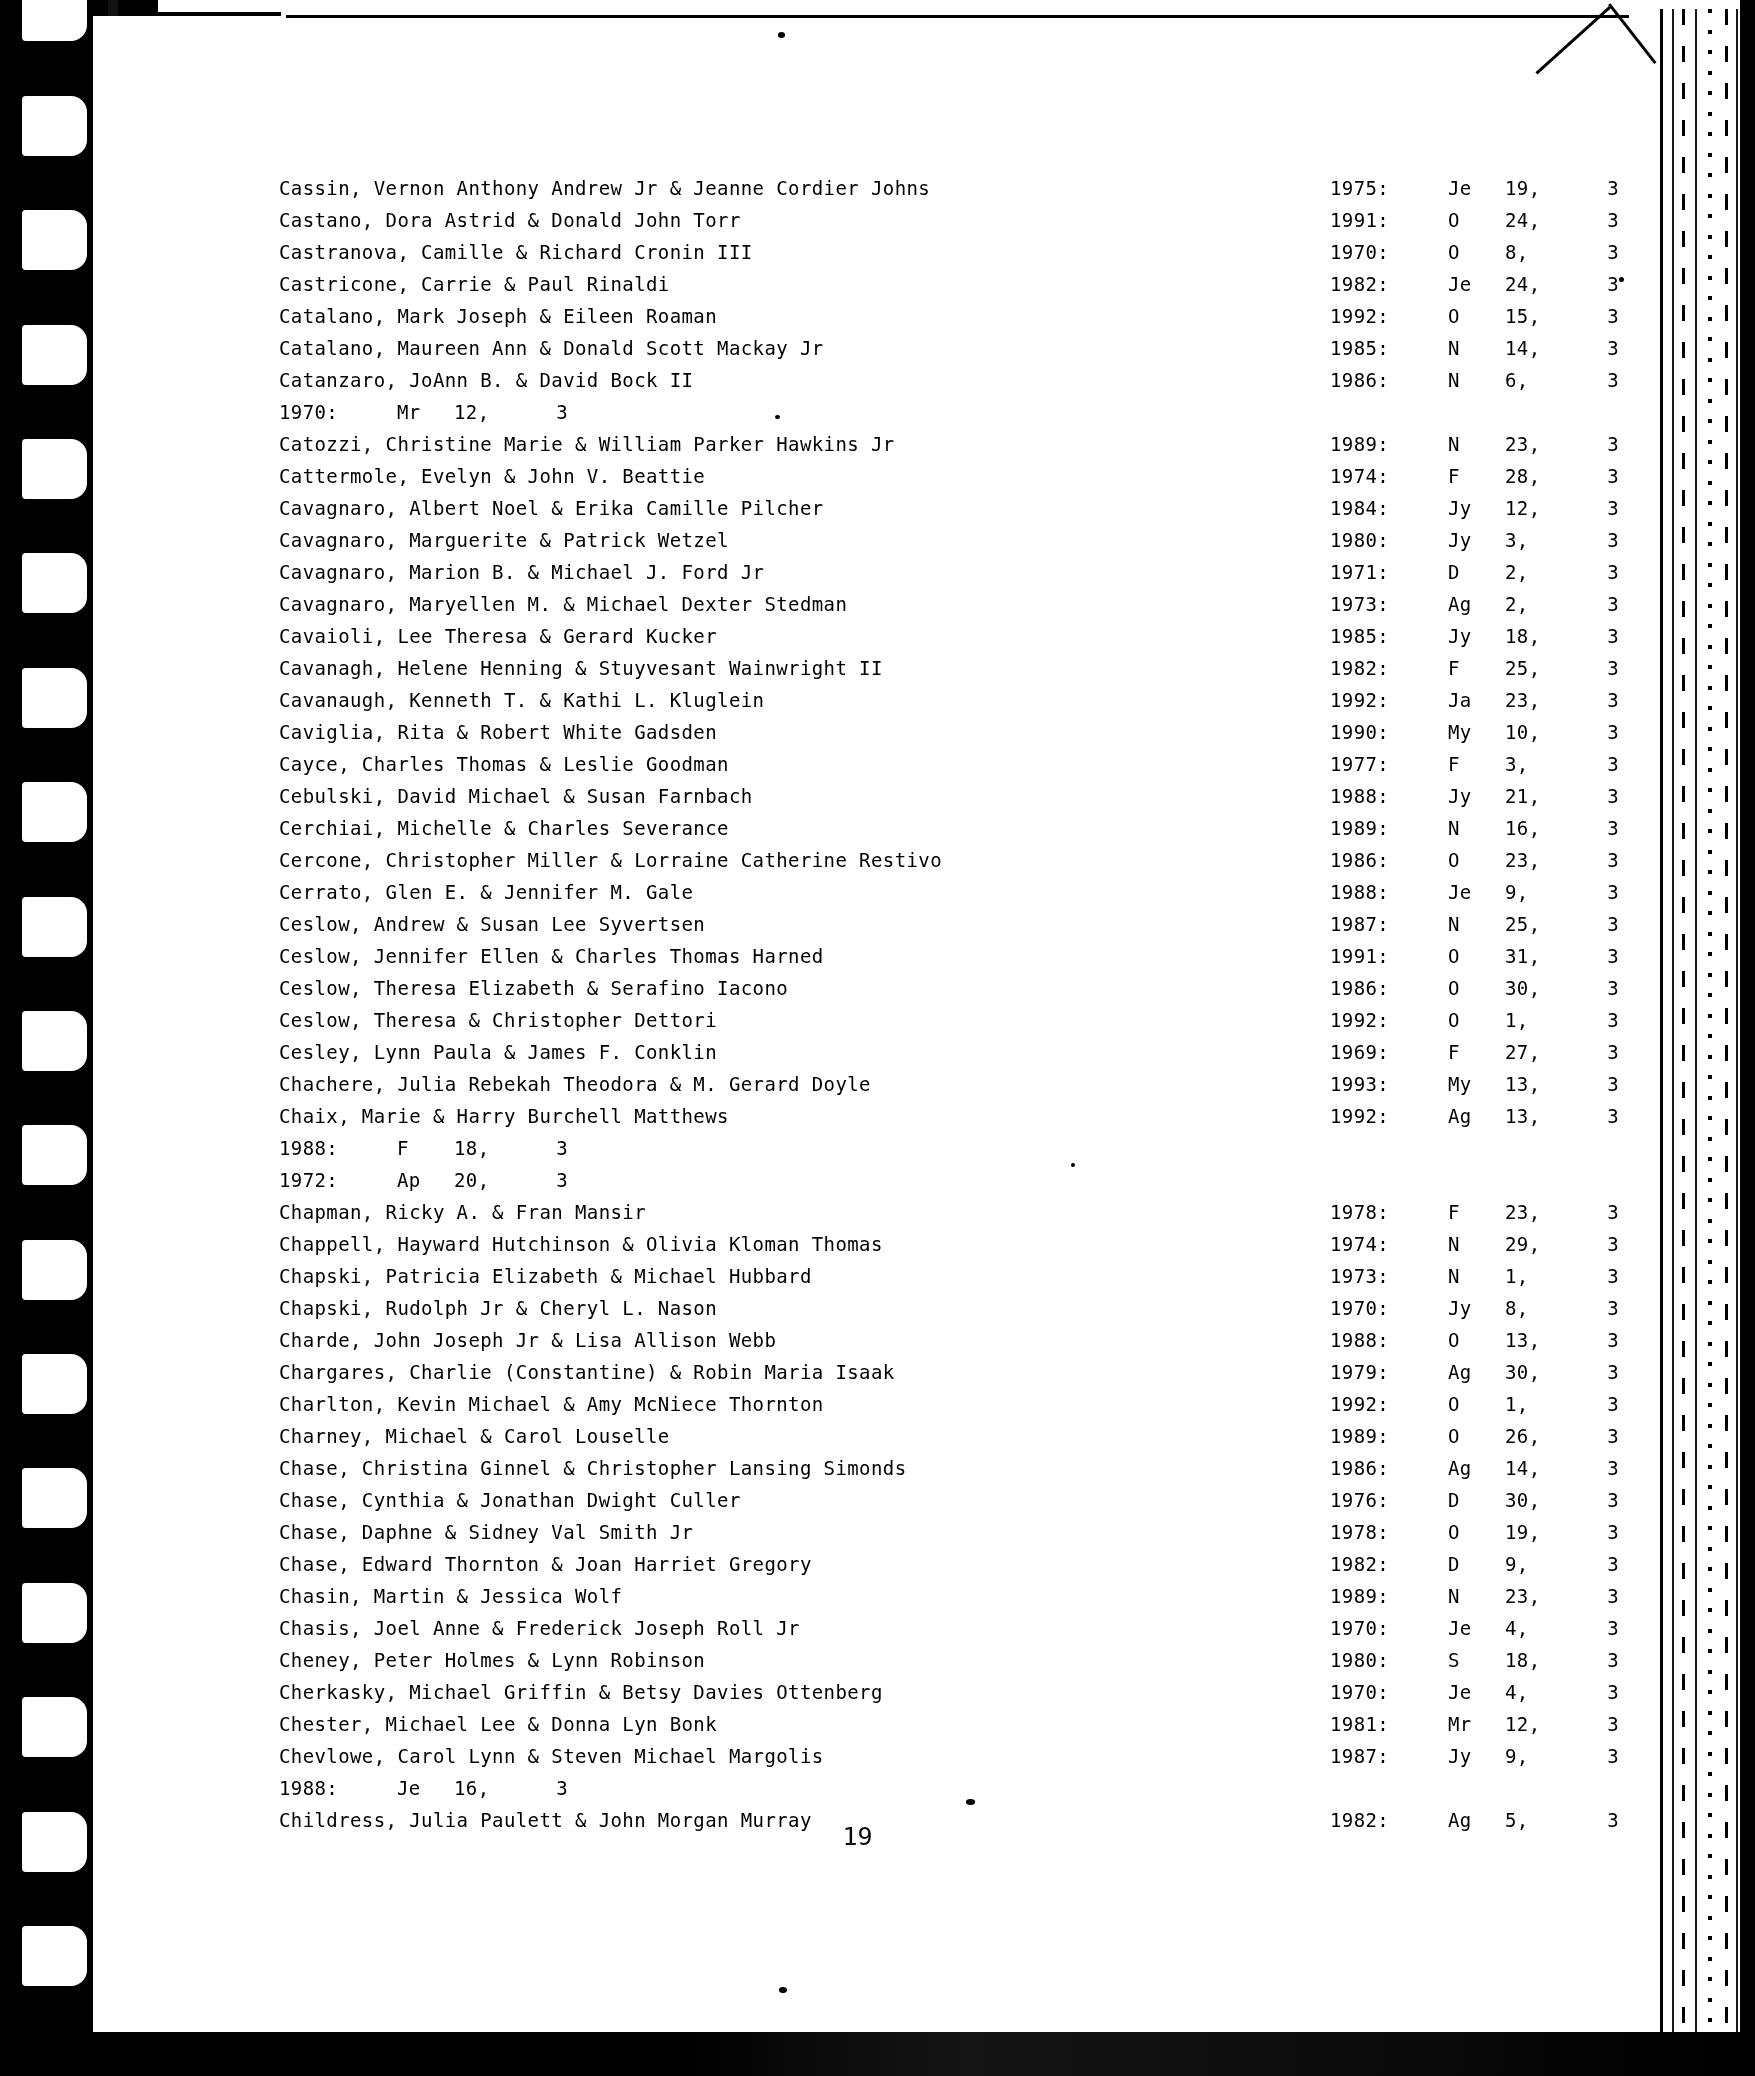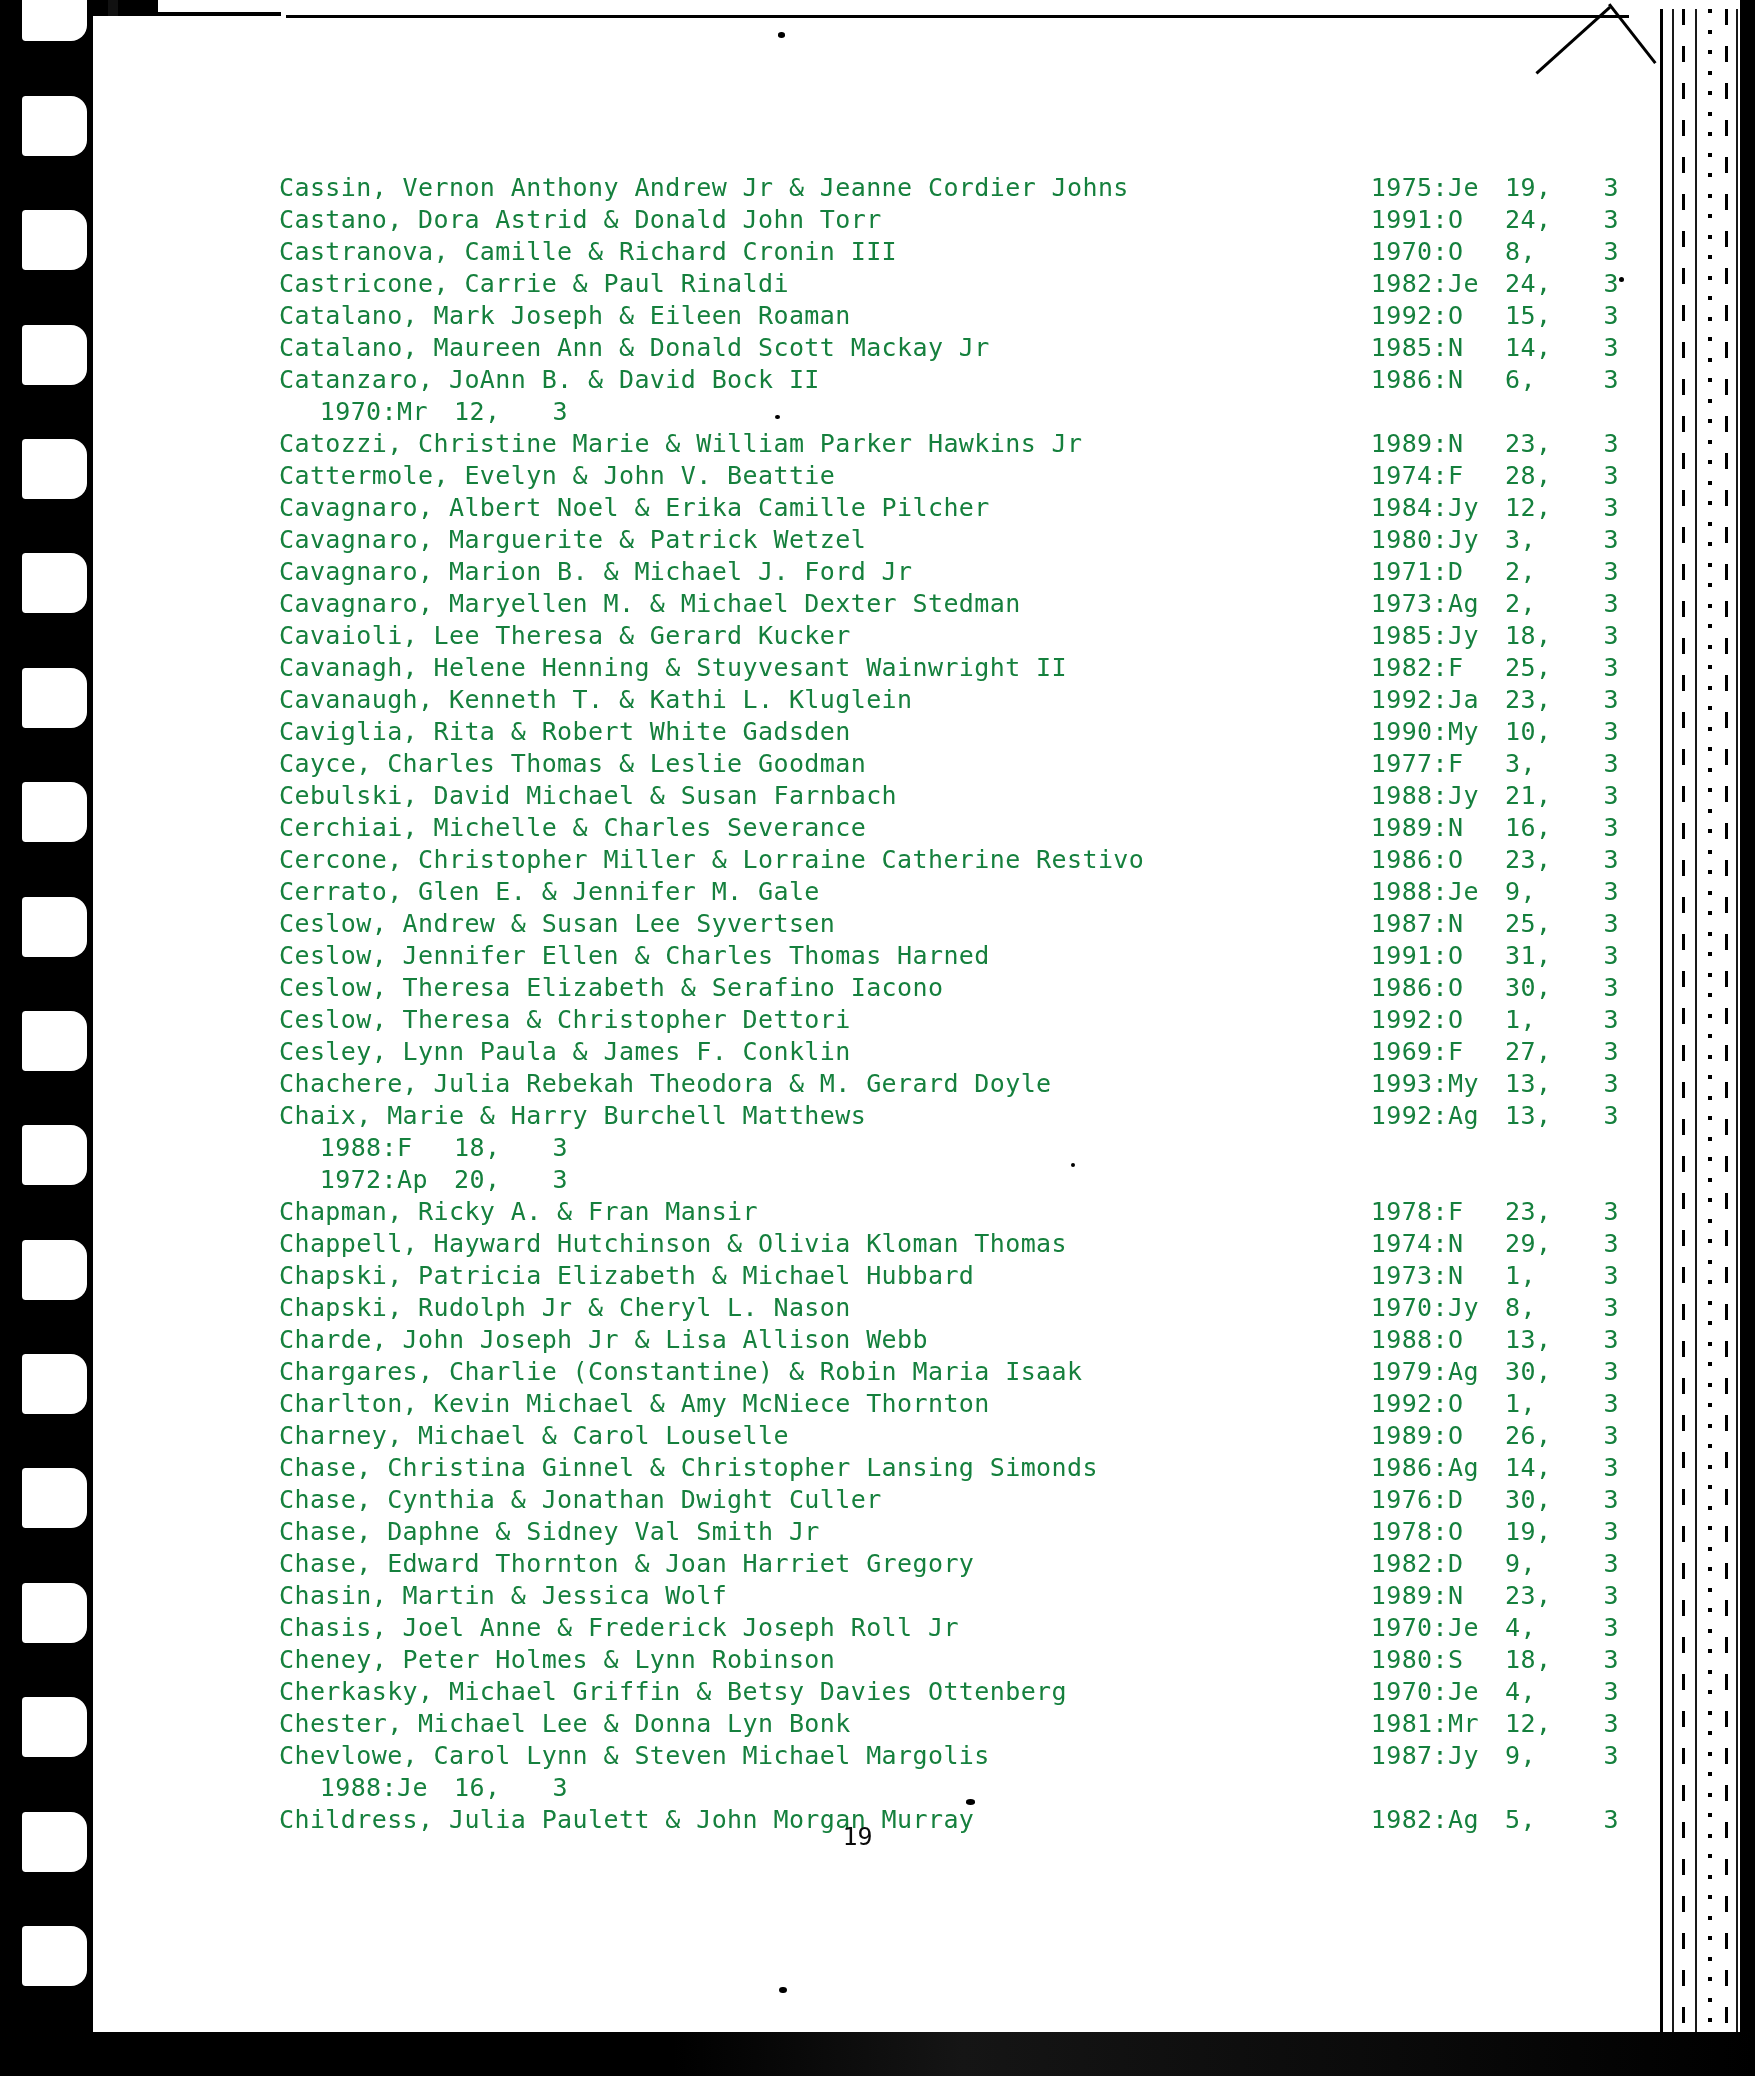--- a/index.html
+++ b/index.html
@@ -184,33 +184,33 @@
     position: absolute;
     left: 279px;
     top: 172px;
     width: 1362px;
   }
   .entry-row {
     display: flex;
     align-items: baseline;
     height: 32px;
     line-height: 32px;
-    font-size: 25px;
+    font-size: 19px;
     letter-spacing: 0.4px;
-    color: #15803d;
+    color: #000000;
     white-space: pre;
   }
   .entry-names {
     flex: 0 0 1051px;
     overflow: visible;
     white-space: pre;
   }
   .entry-year {
     flex: 0 0 118px;
-    text-align: right;
+    text-align: left;
     white-space: pre;
   }
   .entry-month {
     flex: 0 0 57px;
     text-align: left;
     white-space: pre;
   }
   .entry-day {
     flex: 0 0 70px;
     text-align: left;

